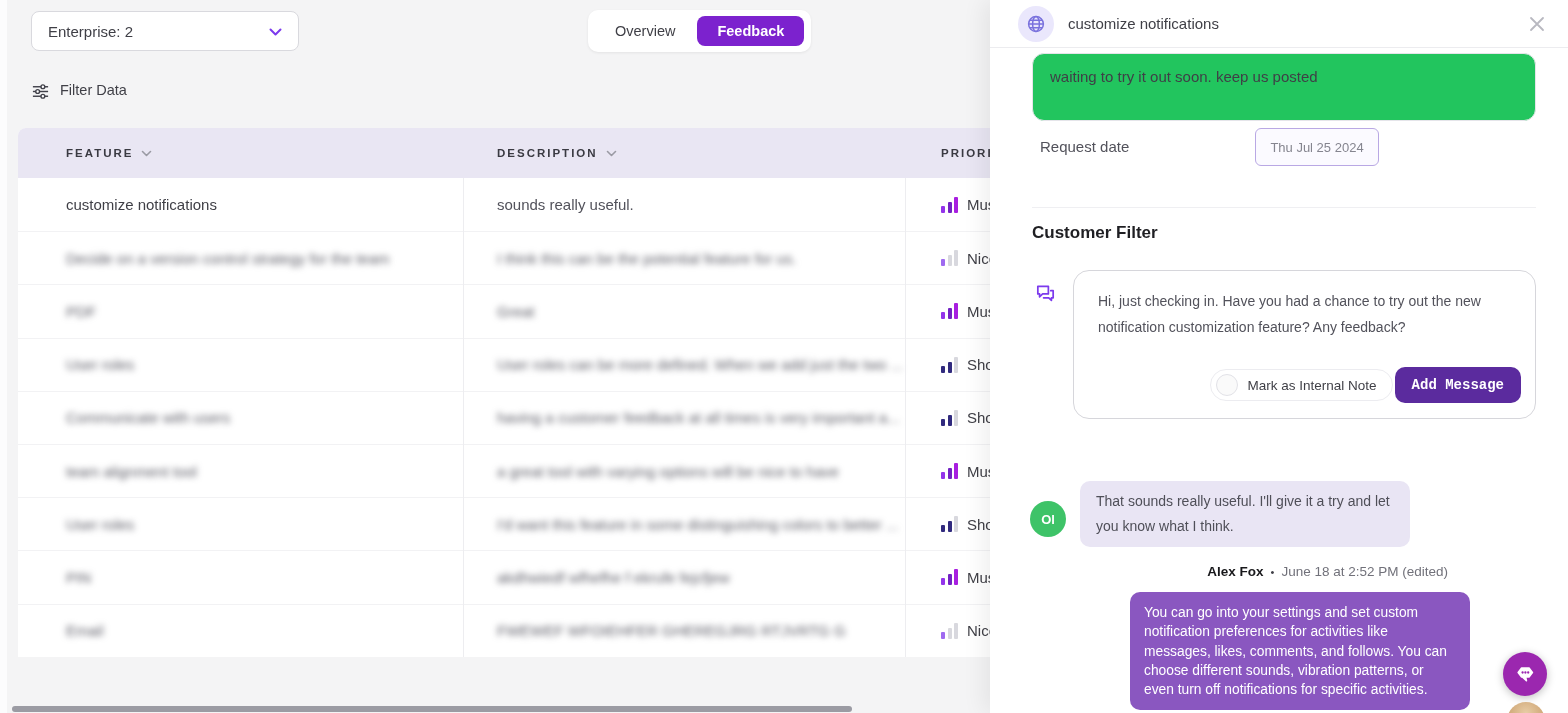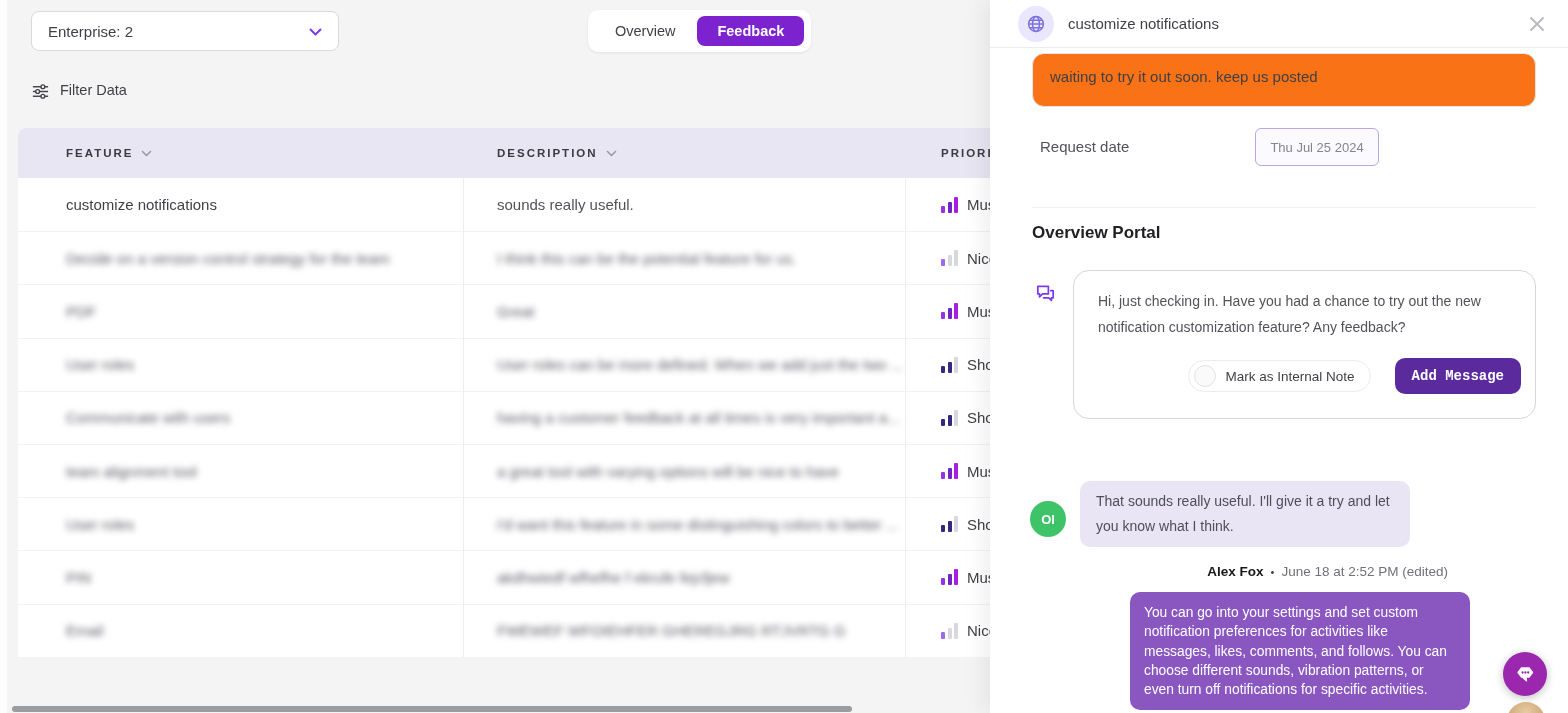--- a/index.html
+++ b/index.html
@@ -4,21 +4,21 @@
 <style>
   * { margin:0; padding:0; box-sizing:border-box; }
   html,body { width:1568px; height:713px; overflow:hidden; }
   body { font-family:"Liberation Sans", sans-serif; background:#f4f4f5; position:relative; }
   .app { position:relative; width:1568px; height:713px; background:#f4f4f5; overflow:hidden; }
 
   
   .edge-strip { position:absolute; left:0; top:0; width:7px; height:713px; background:#fcfcfd; }
 
   
-  .select-box { position:absolute; left:31px; top:11px; width:308px; height:40px; background:#fff;
+  .select-box { position:absolute; left:31px; top:11px; width:268px; height:40px; background:#fff;
     border:1px solid #d9d9de; border-radius:8px; display:flex; align-items:center; padding:0 16px; cursor:pointer; }
   .select-box .sel-label { font-size:15px; color:#3f3f46; flex:1; }
   .tab-group { position:absolute; left:588px; top:10px; height:42px; background:#fff; border-radius:10px;
     box-shadow:0 1px 3px rgba(0,0,0,.07); display:flex; align-items:center; padding:0 7px; gap:2px; }
   .tab { font-size:14.5px; color:#3f3f46; padding:0 20px; height:30px; display:flex; align-items:center;
     border-radius:8px; cursor:pointer; }
   .tab.active { background:#7c22ce; color:#fff; font-weight:700; }
   .filter-bar { position:absolute; left:31px; top:82px; display:flex; align-items:flex-start; gap:10px; cursor:pointer; }
   .filter-bar .flabel { font-size:14.5px; color:#3f3f46; }
 
@@ -53,37 +53,37 @@
   
   .panel { position:absolute; left:990px; top:0; width:578px; height:713px; background:#fff;
     box-shadow:-6px 0 22px rgba(0,0,0,.07); z-index:5; }
   .panel-header { position:relative; height:48px; border-bottom:1px solid #ececef; display:flex; align-items:center; }
   .globe-wrap { position:absolute; left:28px; top:6px; width:36px; height:36px; border-radius:50%;
     background:#eae7fc; display:flex; align-items:center; justify-content:center; }
   .panel-title { position:absolute; left:78px; font-size:15px; color:#3f3f46; }
   .close-btn { position:absolute; right:20px; top:13px; width:22px; height:22px; cursor:pointer;
     display:flex; align-items:center; justify-content:center; }
 
-  .note-box { position:absolute; left:42px; top:53px; width:504px; height:54px; border:1px solid #e5e5ea;
-    border-radius:12px; background:#f97316; }
+  .note-box { position:absolute; left:42px; top:53px; width:504px; height:68px; border:1px solid #e5e5ea;
+    border-radius:12px; background:#22c55e; }
   .note-box .ntxt { position:absolute; left:17px; top:14px; font-size:15px; color:#3f3f46; }
 
   .req-label { position:absolute; left:42px; top:138px; font-size:15px; color:#52525b;margin-left:8px; }
   .date-chip { position:absolute; left:265px; top:128px; width:124px; height:38px; border:1px solid #b9a8e4;
     border-radius:6px; background:#fbfaff; display:flex; align-items:center; justify-content:center;
     font-size:13px; color:#85858f; cursor:pointer; }
 
   .divider { position:absolute; left:42px; top:207px; width:504px; height:1px; background:#efeff2; }
   .portal-heading { position:absolute; left:42px; top:223px; font-size:17px; font-weight:700; color:#1f1f23; }
 
   .compose-icon { position:absolute; left:44px; top:282px; }
   .compose-box { position:absolute; left:83px; top:270px; width:463px; height:149px; border:1px solid #d6d6db;
     border-radius:16px; background:#fff; }
   .compose-text { position:absolute; left:24px; top:17px; width:415px; font-size:14px; line-height:26px; color:#52525b; }
-  .compose-controls { position:absolute; right:14px; bottom:24px; display:flex; align-items:center; gap:24px; }
+  .compose-controls { position:absolute; right:14px; bottom:15px; display:flex; align-items:center; gap:2px; }
   .note-pill { height:32px; border:1px solid #ececf0; border-radius:16px; background:#fff; display:flex;
     align-items:center; gap:10px; padding:0 15px 0 5px; cursor:pointer; }
   .note-pill .knob { width:22px; height:22px; border-radius:50%; background:#fafafa; border:1px solid #e2e2e7; }
   .note-pill .plbl { font-size:13.5px; color:#3f3f46; white-space:nowrap; }
   .add-btn { height:36px; padding:0 17px; border:none; border-radius:10px; background:#5b2b9e; color:#fff;
     font-size:14px; font-weight:700; font-family:Liberation Mono, monospace; cursor:pointer; }
 
   .meta { position:absolute; font-size:13.5px; color:#71717a; white-space:nowrap; }
   .meta b { color:#18181b; font-weight:700; }
   .meta .dot { color:#3f3f46; margin:0 7px; font-size:11px; }
@@ -324,21 +324,21 @@
     </div>
 
     <div class="note-box">
       <span class="ntxt">waiting to try it out soon. keep us posted</span>
     </div>
 
     <span class="req-label">Request date</span>
     <div class="date-chip">Thu Jul 25 2024</div>
 
     <div class="divider"></div>
-    <div class="portal-heading">Overview Portal</div>
+    <div class="portal-heading">Customer Filter</div>
 
     <span class="compose-icon">
       <svg width="23" height="23" viewBox="0 0 24 24" fill="none" stroke="#7c3aed" stroke-width="1.8" stroke-linejoin="round" stroke-linecap="round">
         <path d="M4 4.5 h11 v8 h-6 l-3.2 3 v-3 H4 z"></path>
         <path d="M17.5 9 h2.5 v7.5 h-1.8 v2.6 l-2.8 -2.6 h-5.4"></path>
       </svg>
     </span>
 
     <div class="compose-box">
       <div class="compose-text">Hi, just checking in. Have you had a chance to try out the new notification customization feature? Any feedback?</div>

